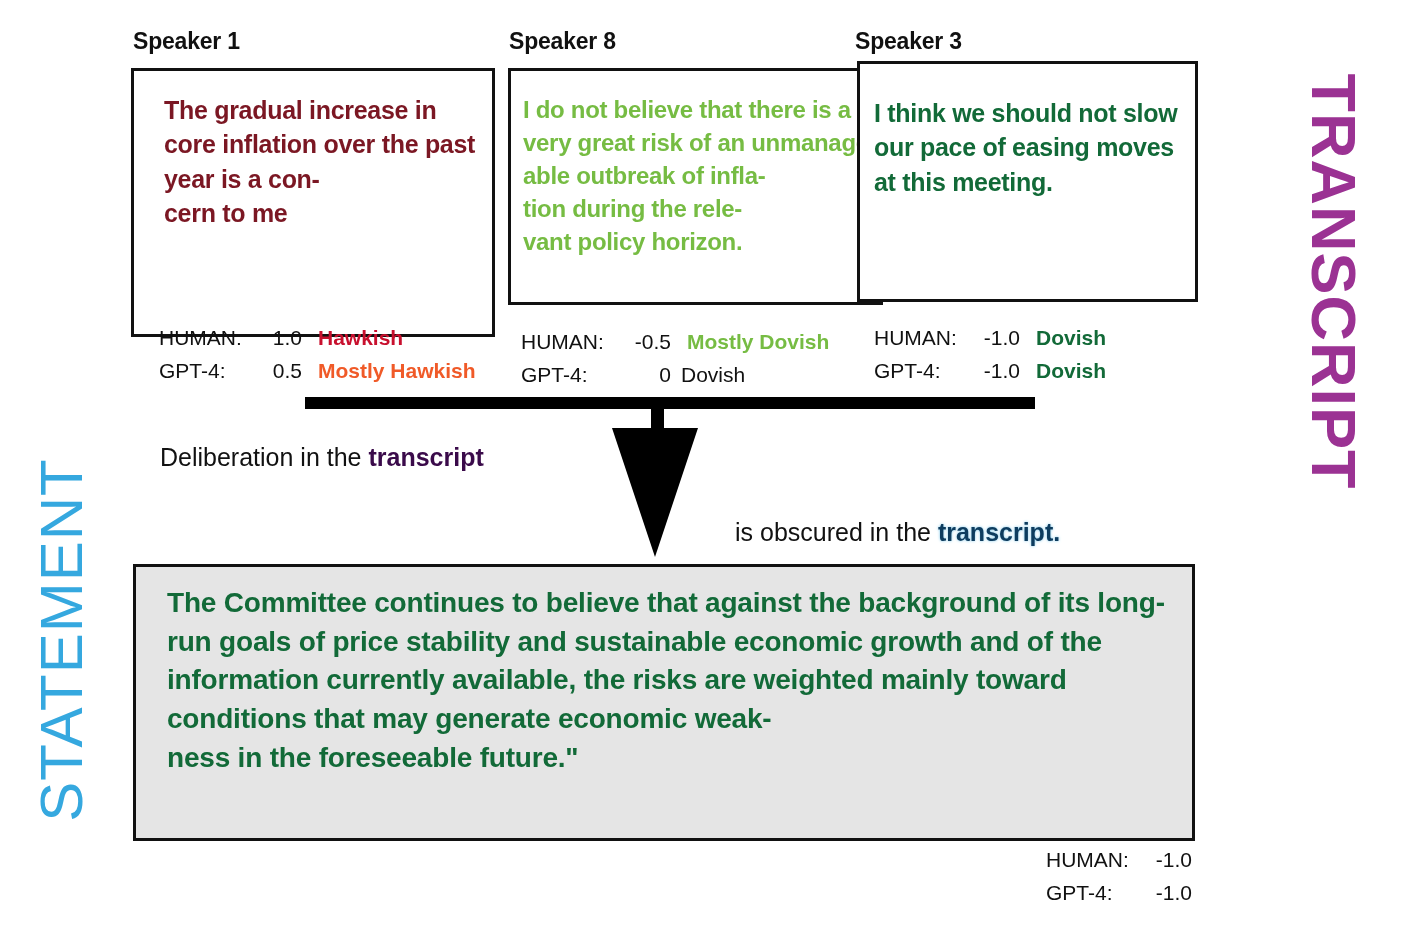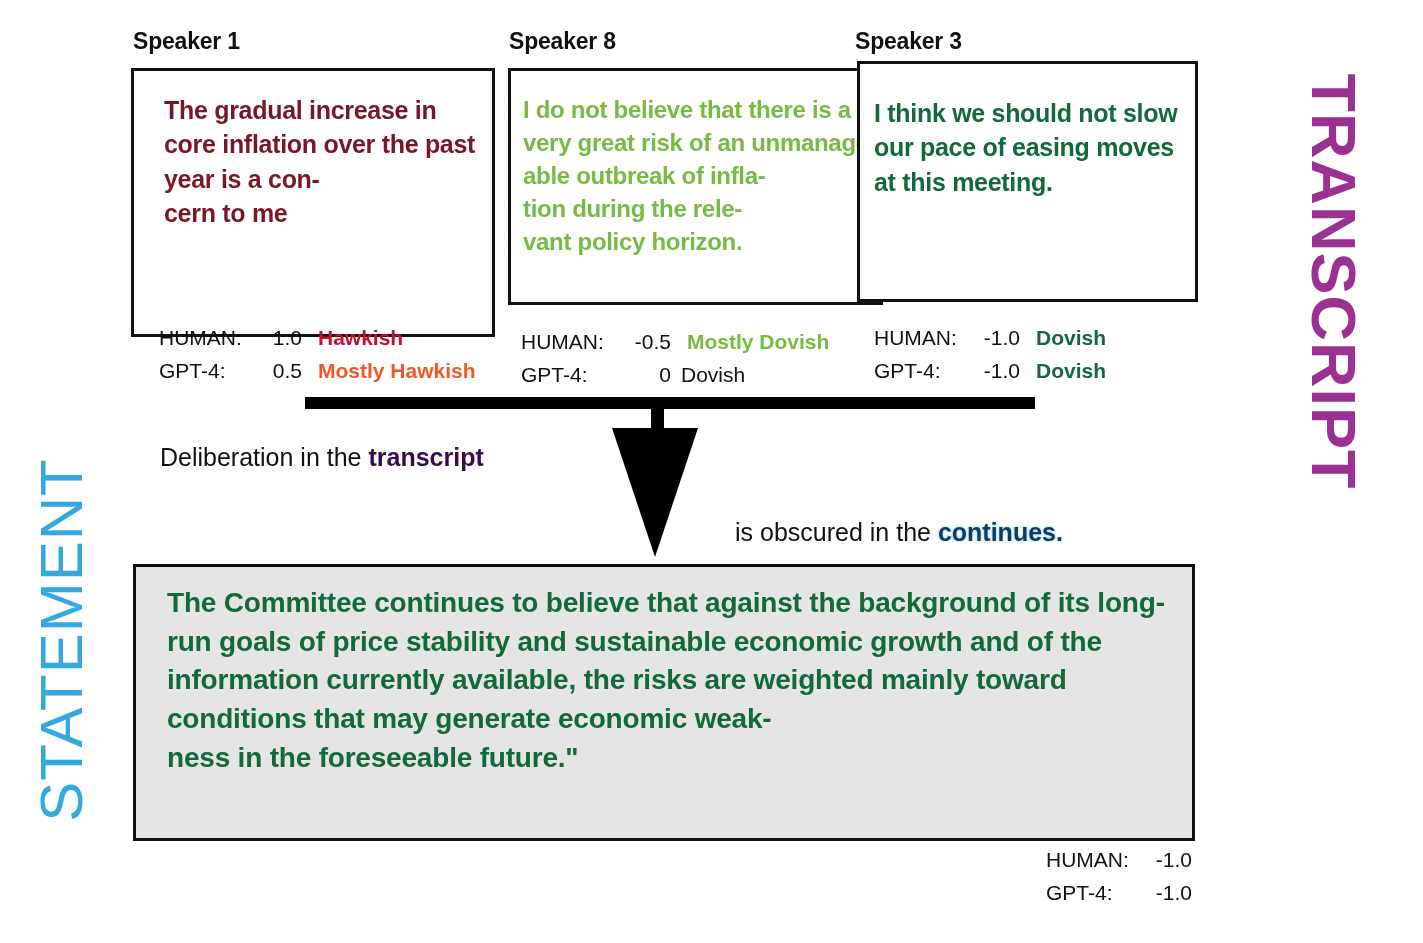--- a/index.html
+++ b/index.html
@@ -231,21 +231,21 @@
   </div>
 
   <div id="arrow-bar"></div>
   <div id="arrow-stem"></div>
   <div id="arrow-head"></div>
 
   <div class="caption" id="caption-deliberation">
     <span>Deliberation in the </span><span class="hl-transcript">transcript</span>
   </div>
   <div class="caption" id="caption-obscured">
-    <span>is obscured in the </span><span class="hl-statement">continues.</span>
+    <span>is obscured in the </span><span class="hl-statement">transcript.</span>
   </div>
 
   <div id="statement-box">
     <div id="statement-text">The Committee continues to believe that against the background of its long-run goals of price stability and sustainable economic growth and of the information currently available, the risks are weighted mainly toward conditions that may generate economic weak-
 ness in the foreseeable future."</div>
   </div>
 
   <div id="statement-ratings">
     <div class="rating-row">
       <span class="rating-source">HUMAN:</span>

